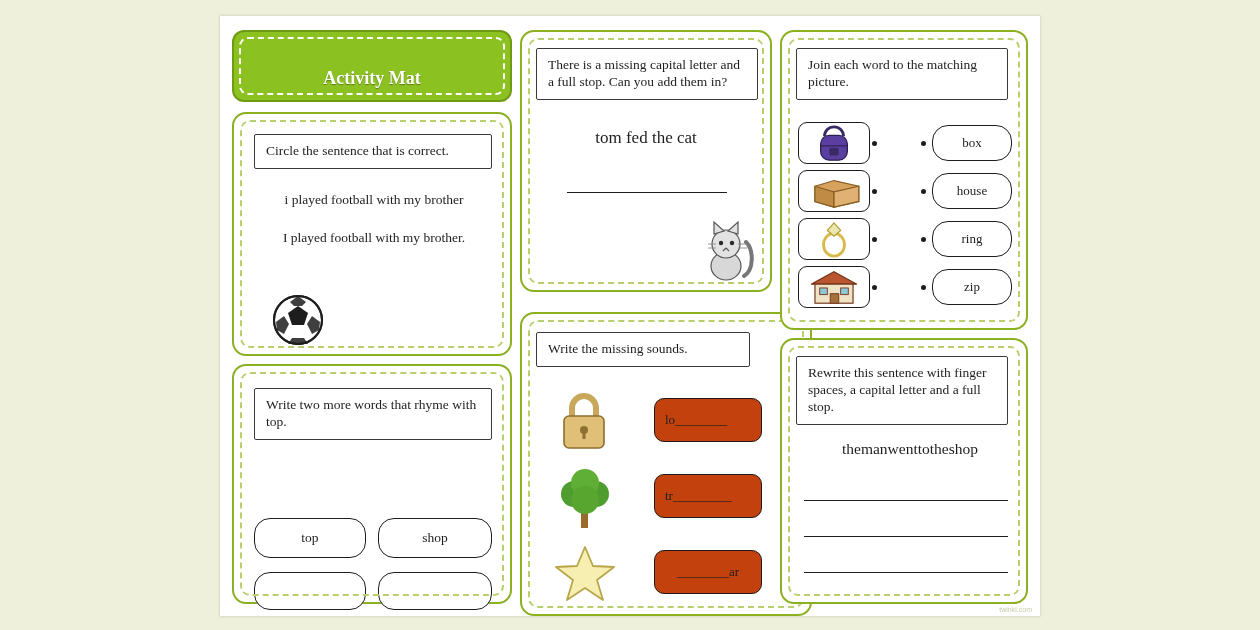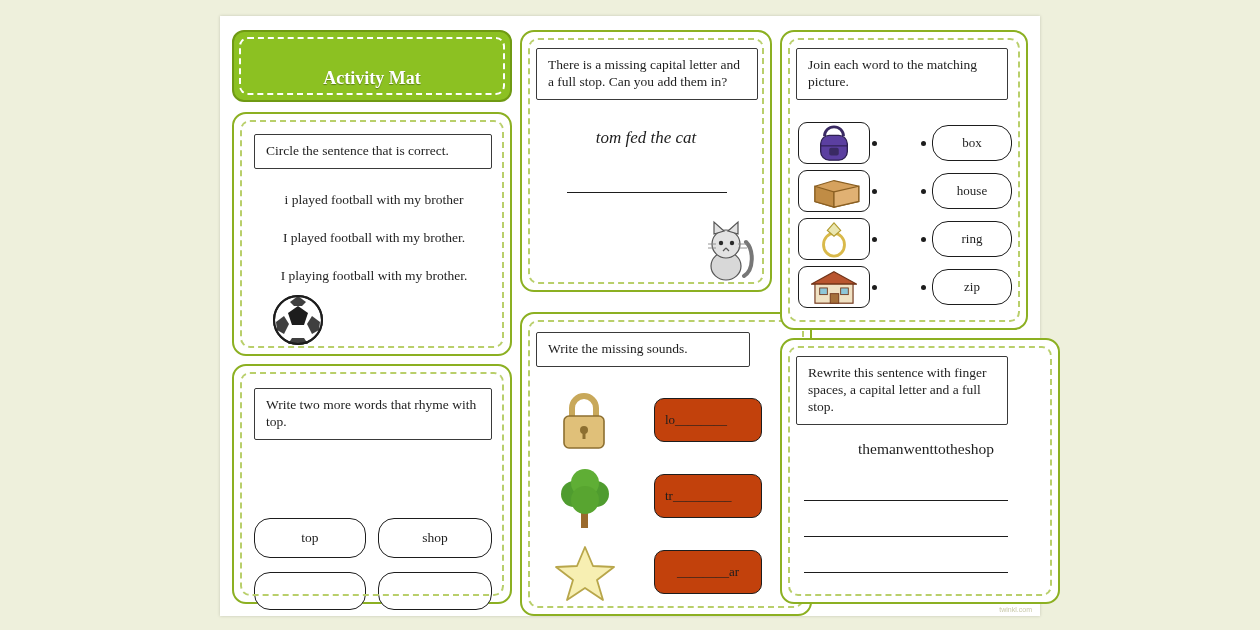--- a/index.html
+++ b/index.html
@@ -119,21 +119,20 @@
     position: absolute;
     left: 45px; top: 160px; width: 160px;
     border-bottom: 1.8px solid #1d1d1d;
   }
   .pC .big-sentence {
     position: absolute;
     left: 0; right: 0; top: 96px;
     text-align: center;
     font-size: 17px;
     color: #1d1d1d;
-    font-style: italic;
   }
   .cat { position: absolute; right: 10px; bottom: 8px; width: 60px; height: 62px; }
 
   
   .pD { left: 300px; top: 296px; width: 292px; height: 304px; }
   .pD .instr { left: 14px; top: 18px; width: 214px; }
   .sound-row { position: absolute; left: 12px; width: 228px; height: 66px; }
   .sound-box {
     position: absolute;
     left: 120px; top: 8px;
@@ -172,21 +171,21 @@
     font-size: 13px; color: #1d1d1d;
   }
   .dot {
     position: absolute;
     width: 5px; height: 5px;
     border-radius: 50%;
     background: #1d1d1d;
   }
 
   
-  .pF { left: 560px; top: 322px; width: 280px; height: 266px; }
+  .pF { left: 560px; top: 322px; width: 248px; height: 266px; }
   .pF .instr { left: 14px; top: 16px; width: 212px; }
   .pF .big-sentence {
     position: absolute; left: 0; right: 0; top: 100px;
     text-align: center; font-size: 15.5px; color: #1d1d1d; padding-left: 12px;
   }
   .write-line {
     position: absolute;
     left: 22px; width: 204px;
     border-bottom: 1.6px solid #1d1d1d;
   }
@@ -210,21 +209,20 @@
       <br>
       <span>Activity Mat</span>
     </div>
   </div>
 
   <div class="panel inner-dash pA">
     <div class="instr">Circle the sentence that is correct.</div>
     <div class="sentence-list">
       <div>i played football with my brother</div>
       <div>I played football with my brother.</div>
-      <div>I playing football with my brother.</div>
     </div>
     <svg class="football" viewBox="0 0 52 52">
       <circle cx="26" cy="26" r="24" fill="#ffffff" stroke="#1d1d1d" stroke-width="2"></circle>
       <polygon points="26,12 36,19 32,31 20,31 16,19" fill="#1d1d1d"></polygon>
       <polygon points="26,2 34,8 30,12 22,12 18,8" fill="#1d1d1d" opacity="0.85"></polygon>
       <polygon points="4,28 12,22 17,30 12,40 5,36" fill="#1d1d1d" opacity="0.85"></polygon>
       <polygon points="48,28 40,22 35,30 40,40 47,36" fill="#1d1d1d" opacity="0.85"></polygon>
       <polygon points="20,44 32,44 36,50 16,50" fill="#1d1d1d" opacity="0.85"></polygon>
       <circle cx="26" cy="26" r="24" fill="none" stroke="#1d1d1d" stroke-width="2"></circle>
     </svg>

